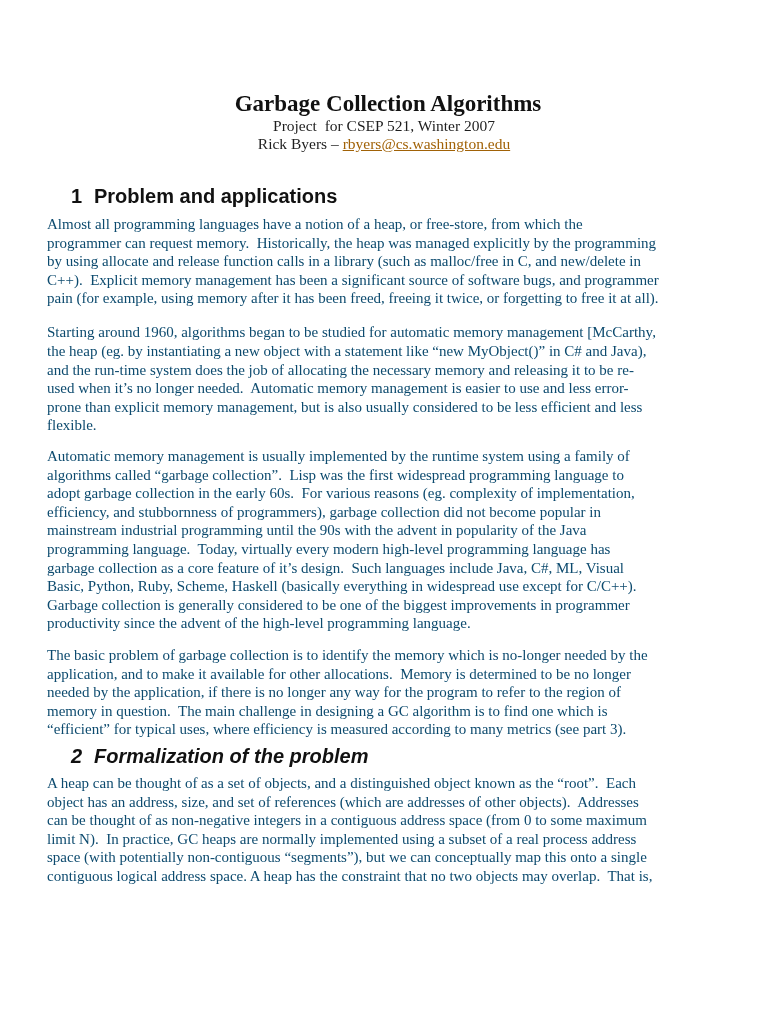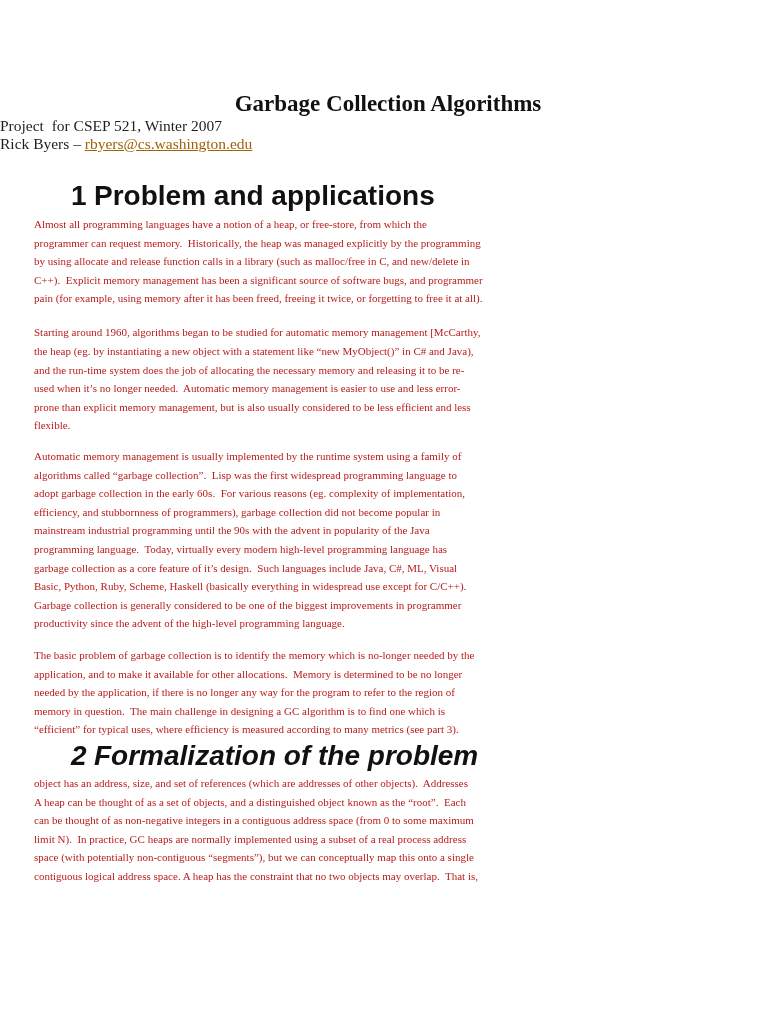--- a/index.html
+++ b/index.html
@@ -21,50 +21,51 @@
     margin: 91px 0 0 8px;
     text-align: center;
     font-family: "Liberation Serif", serif;
     font-weight: bold;
     font-size: 23px;
     line-height: 26px;
     color: #111111;
     white-space: pre;
   }
   .doc-sub {
+    text-align: center;
     font-size: 15.5px;
     line-height: 18px;
     white-space: pre;
     color: #1e1e1e;
   }
   .email-link {
     color: #a16207;
     text-decoration: underline;
     cursor: pointer;
   }
   .sec-heading {
     margin: 0 0 0 71px;
     font-family: "Liberation Sans", sans-serif;
     font-weight: bold;
-    font-size: 28px;
+    font-size: 20px;
     line-height: 26px;
     color: #111111;
     white-space: pre;
   }
   .sec-heading .h-num {
     display: inline-block;
     width: 23px;
   }
   .h1-a { margin-top: 30px; }
   .h2-a { margin-top: 4px; font-style: italic; }
   .para {
-    margin-left: 34px;
-    font-size: 11px;
+    margin-left: 47px;
+    font-size: 15px;
     line-height: 18.6px;
-    color: #b91c1c;
+    color: #0c4a6e;
   }
   .para .line {
     white-space: pre;
     height: 18.6px;
   }
   .p1 { margin-top: 6px; }
   .p2 { margin-top: 15.5px; }
   .p3 { margin-top: 12px; }
   .p4 { margin-top: 13px; }
   .p5 { margin-top: 5px; }
@@ -116,21 +117,21 @@
     <div class="line">The basic problem of garbage collection is to identify the memory which is no-longer needed by the</div>
     <div class="line">application, and to make it available for other allocations.  Memory is determined to be no longer</div>
     <div class="line">needed by the application, if there is no longer any way for the program to refer to the region of</div>
     <div class="line">memory in question.  The main challenge in designing a GC algorithm is to find one which is</div>
     <div class="line">“efficient” for typical uses, where efficiency is measured according to many metrics (see part 3).</div>
   </div>
 
   <div class="sec-heading h2-a"><span class="h-num">2</span><span>Formalization of the problem</span></div>
 
   <div class="para p5">
+    <div class="line">A heap can be thought of as a set of objects, and a distinguished object known as the “root”.  Each</div>
     <div class="line">object has an address, size, and set of references (which are addresses of other objects).  Addresses</div>
-    <div class="line">A heap can be thought of as a set of objects, and a distinguished object known as the “root”.  Each</div>
     <div class="line">can be thought of as non-negative integers in a contiguous address space (from 0 to some maximum</div>
     <div class="line">limit N).  In practice, GC heaps are normally implemented using a subset of a real process address</div>
     <div class="line">space (with potentially non-contiguous “segments”), but we can conceptually map this onto a single</div>
     <div class="line">contiguous logical address space. A heap has the constraint that no two objects may overlap.  That is,</div>
   </div>
 
 </div>
 
 </body></html>

